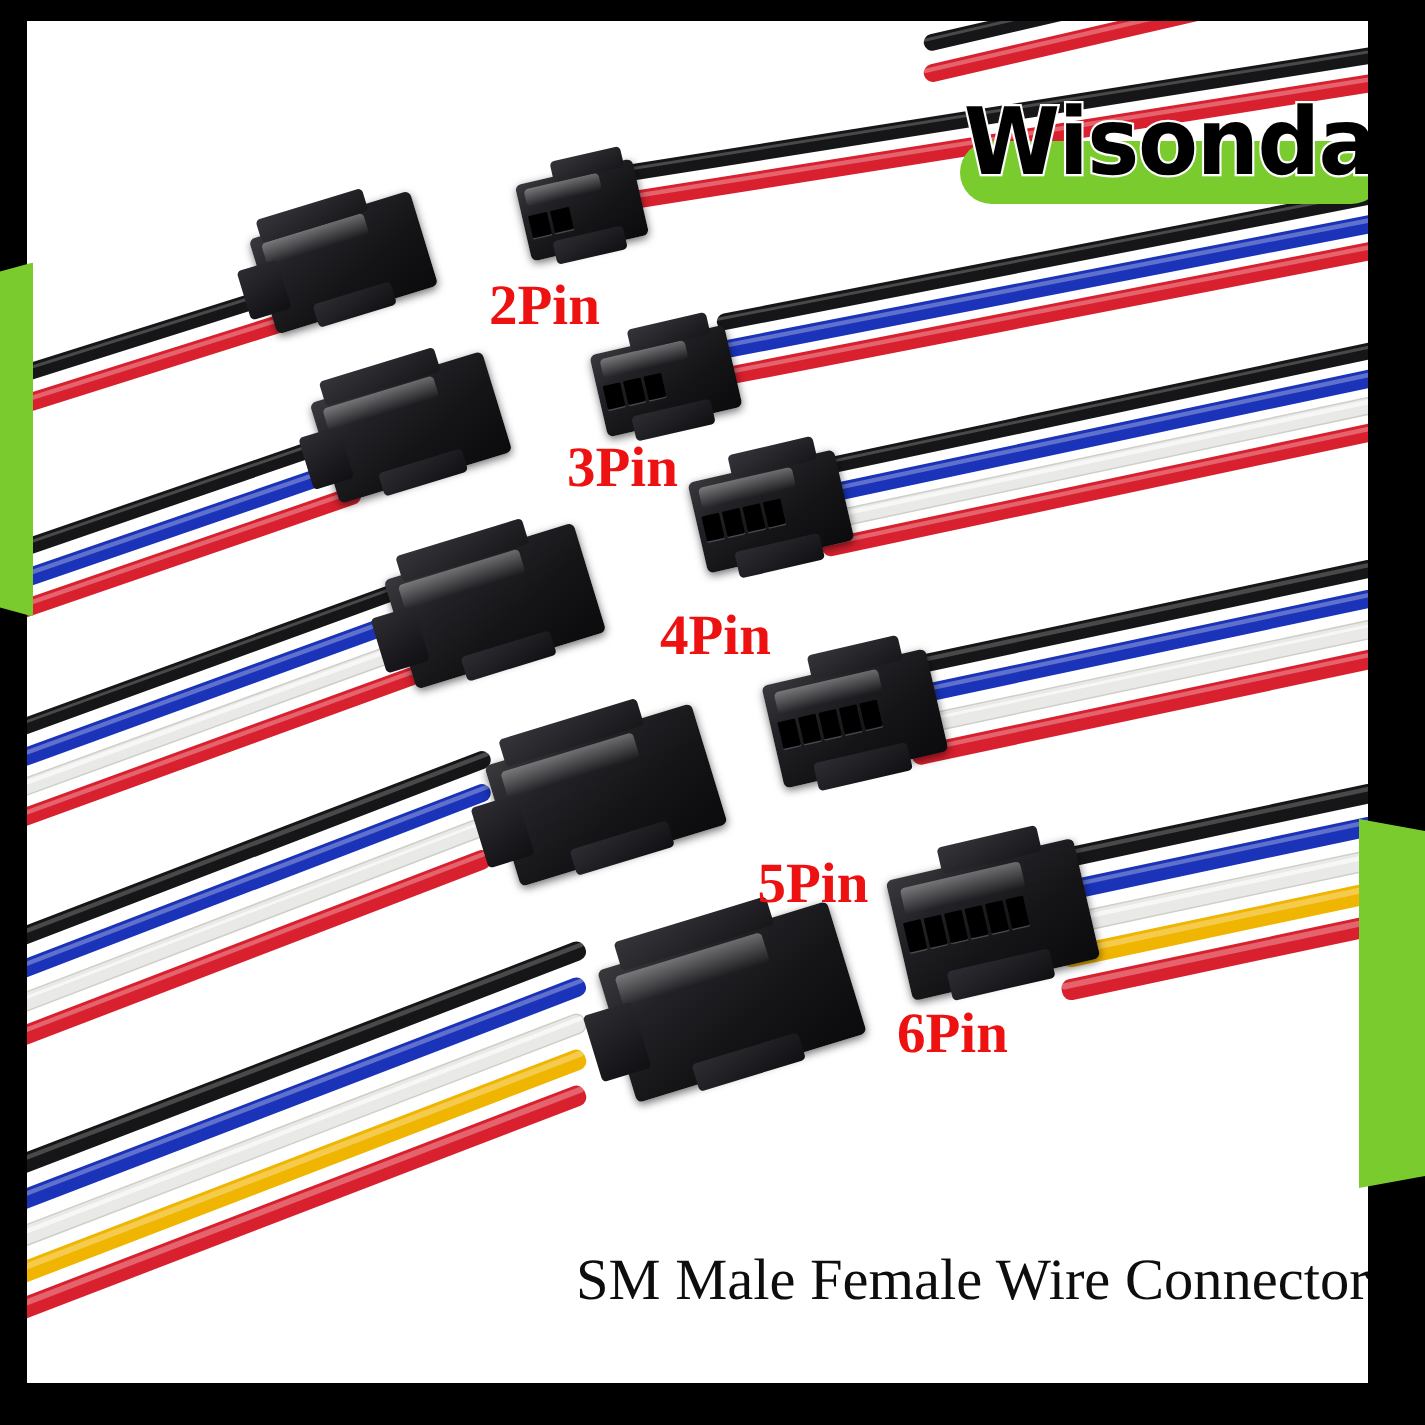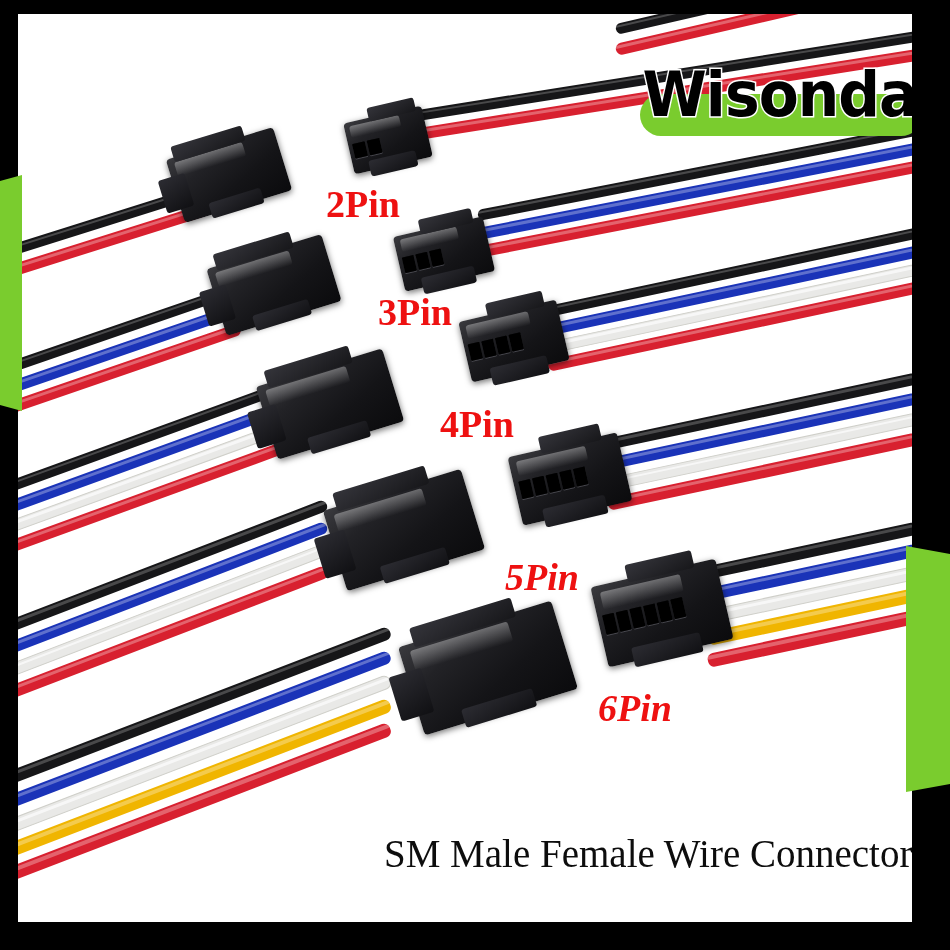--- a/index.html
+++ b/index.html
@@ -323,22 +323,22 @@
       <div class="latch" style="left:38px; top:-14px; width:68px; height:18px;"></div>
       <div class="tab" style="left:26px; top:68px; width:70px; height:20px;"></div>
     </div>
 
     <div class="wire w-black" style="left:598px; top:10px; width:360px; height:11px; transform:rotate(-13deg);"></div>
     <div class="wire w-red" style="left:598px; top:30px; width:360px; height:12px; transform:rotate(-13deg);"></div>
 
     <div class="pin-label" style="left:308px; top:171px;">2Pin</div>
     <div class="pin-label" style="left:360px; top:279px;text-align:center;">3Pin</div>
     <div class="pin-label" style="left:422px; top:391px;text-align:center;">4Pin</div>
-    <div class="pin-label" style="left:487px; top:544px;font-style:italic;">5Pin</div>
-    <div class="pin-label" style="left:580px; top:675px;font-style:italic;">6Pin</div>
+    <div class="pin-label" style="left:487px; top:556px;">5Pin</div>
+    <div class="pin-label" style="left:580px; top:656px;">6Pin</div>
 
     <div id="brand">
       <div id="brand-pill"></div>
       <div id="brand-text">Wisonda</div>
     </div>
 
     <div id="caption">SM Male Female Wire Connector</div>
 
   </div>
 

